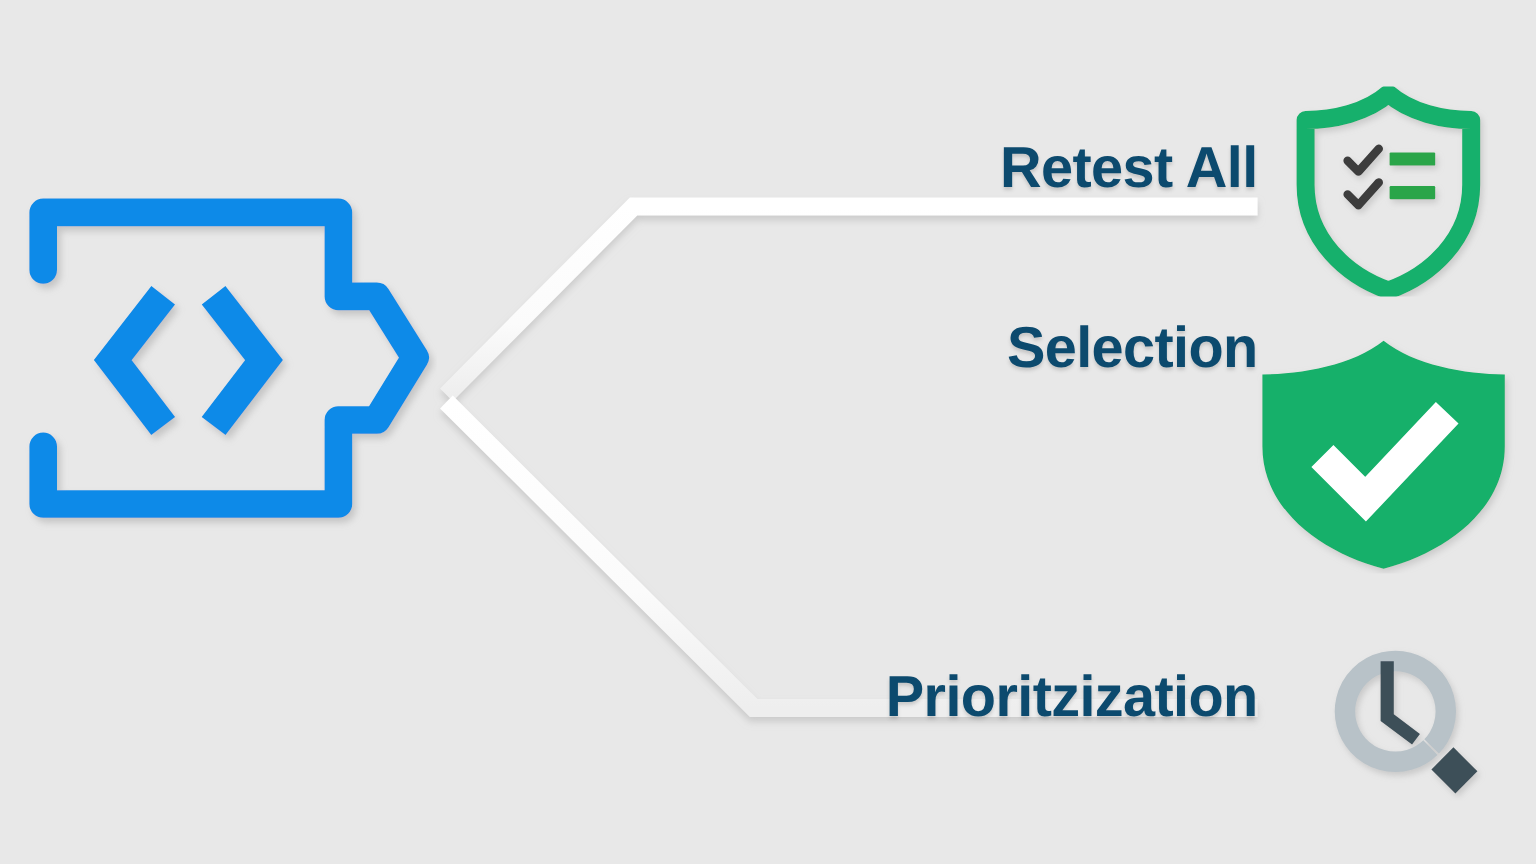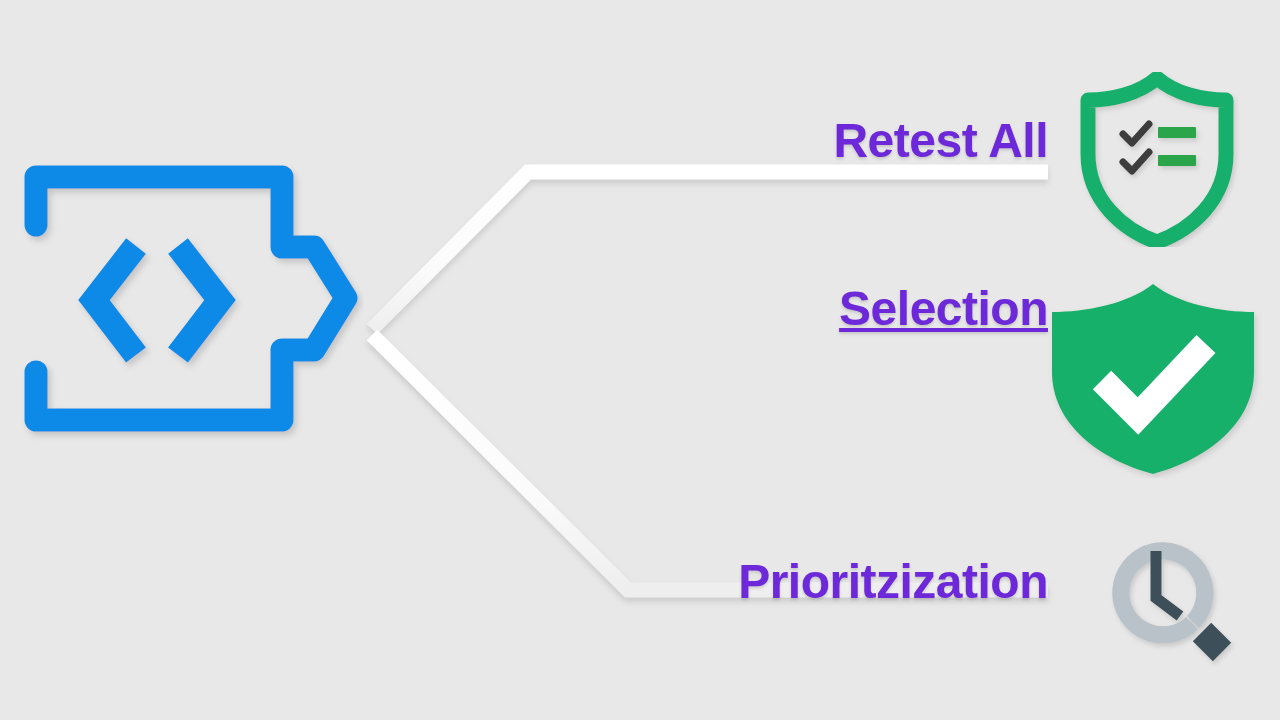--- a/index.html
+++ b/index.html
@@ -19,29 +19,29 @@
   #connectors{ z-index:2; }
 
   
   #code-icon{ position:absolute; left:14px; top:150px; width:350px; height:300px; z-index:3; }
 
   
   .branch-label{
     position:absolute;
     z-index:5;
     font-weight:bold;
-    color:#6d28d9;
+    color:#0c4a6e;
     font-size:48px;
     letter-spacing:-0.5px;
     white-space:nowrap;
     right:232px;
     text-shadow:0 2px 3px rgba(120,120,120,0.30);
   }
   #label-retest{ top:113px; }
-  #label-selection{ top:281px;text-decoration:underline; }
+  #label-selection{ top:263px; }
   #label-priority{ top:554px; }
 
   
   .branch-icon{ position:absolute; z-index:6; }
   #icon-checklist{ left:1075px; top:72px;  width:165px; height:175px; }
   #icon-shield{    left:1040px; top:278px; width:225px; height:200px; }
   #icon-clock{     left:1098px; top:528px; width:140px; height:140px; }
 </style>
 </head>
 <body style="background: rgb(232, 232, 232);">

